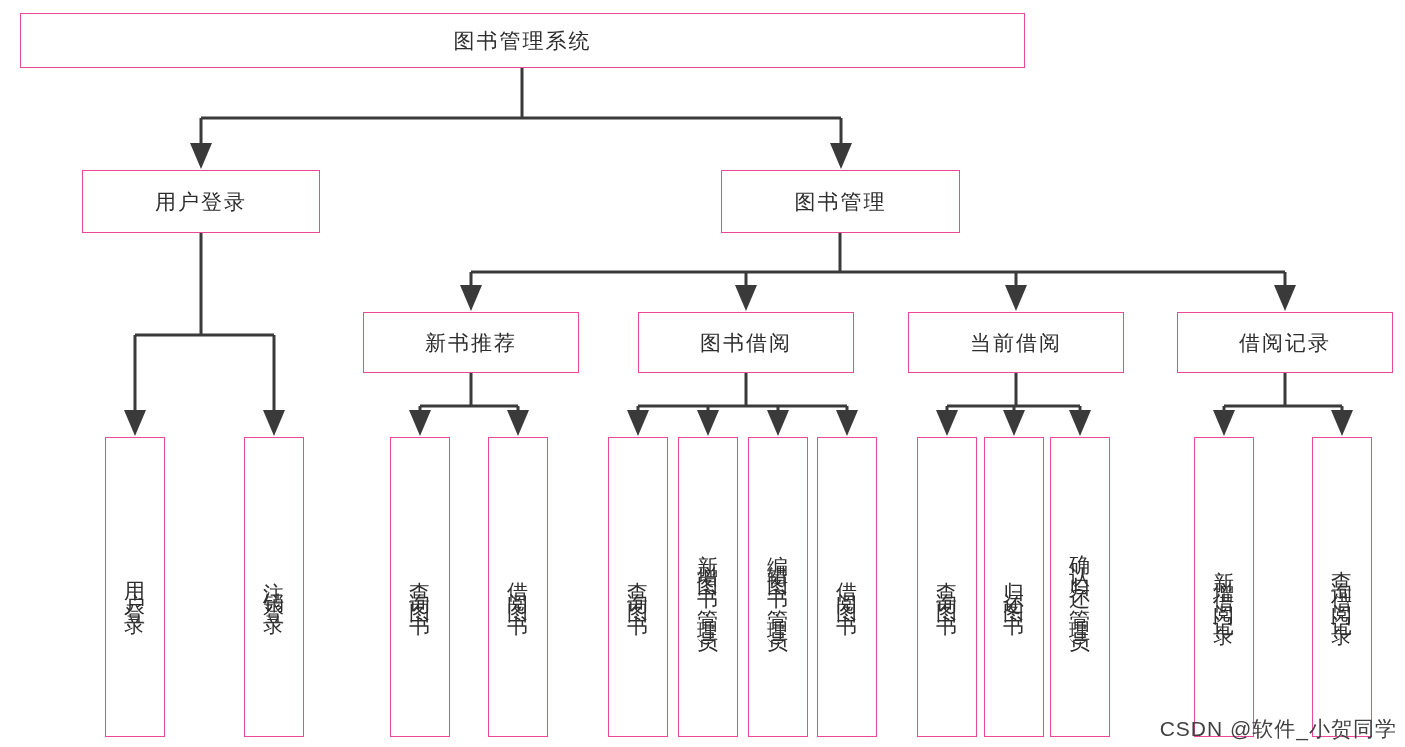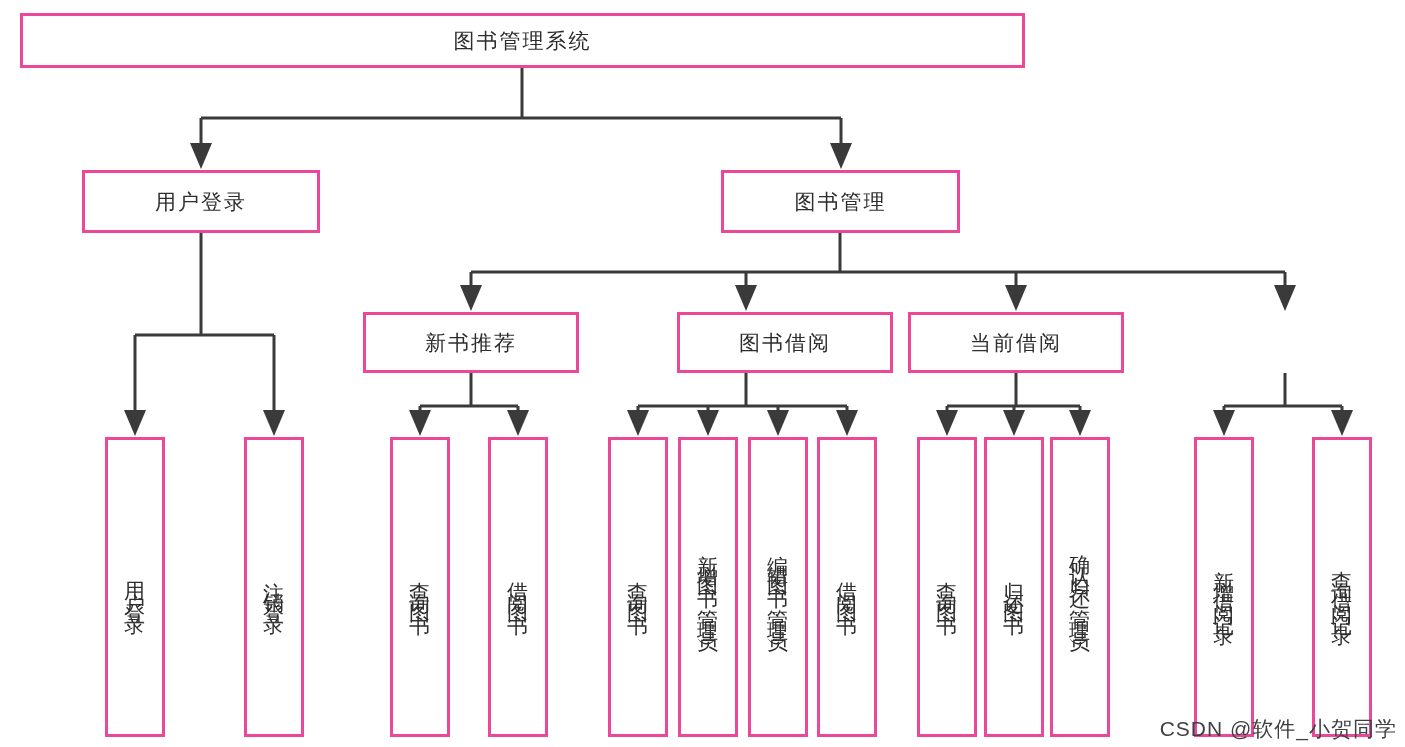--- a/index.html
+++ b/index.html
@@ -13,21 +13,21 @@
   }
   #connectors {
     position: absolute;
     left: 0; top: 0;
     pointer-events: none;
   }
   .node {
     position: absolute;
     box-sizing: border-box;
     background: #ffffff;
-    border: 3px solid #ec4899;
+    border: 1px solid #ec4899;
     color: #2d2d2d;
     display: flex;
     align-items: center;
     justify-content: center;
     font-size: 21px;
     letter-spacing: 2px;
     text-align: center;
     z-index: 1;
   }
   .vnode {
@@ -91,22 +91,23 @@
       <polygon points="1331,410 1353,410 1342,436"></polygon>
     </g>
   </svg>
 
   <div class="node" style="left:20px; top:13px; width:1005px; height:55px;">图书管理系统</div>
 
   <div class="node" style="left:82px; top:170px; width:238px; height:63px;">用户登录</div>
   <div class="node" style="left:721px; top:170px; width:239px; height:63px;">图书管理</div>
 
   <div class="node" style="left:363px; top:312px; width:216px; height:61px;">新书推荐</div>
-  <div class="node" style="left:638px; top:312px; width:216px; height:61px;margin-left:39px;">图书借阅</div>
+  <div class="node" style="left:638px; top:312px; width:216px; height:61px;">图书借阅</div>
   <div class="node" style="left:908px; top:312px; width:216px; height:61px;font-family:Liberation Serif, serif;">当前借阅</div>
+  <div class="node" style="left:1177px; top:312px; width:216px; height:61px;">借阅记录</div>
 
   <div class="node vnode" style="left:105px; top:437px; width:60px; height:300px;">用户登录</div>
   <div class="node vnode" style="left:244px; top:437px; width:60px; height:300px;">注销登录</div>
 
   <div class="node vnode" style="left:390px; top:437px; width:60px; height:300px;">查询图书</div>
   <div class="node vnode" style="left:488px; top:437px; width:60px; height:300px;">借阅图书</div>
 
   <div class="node vnode" style="left:608px; top:437px; width:60px; height:300px;">查询图书</div>
   <div class="node vnode" style="left:678px; top:437px; width:60px; height:300px;">新增图书（管理员）</div>
   <div class="node vnode" style="left:748px; top:437px; width:60px; height:300px;">编辑图书（管理员）</div>

